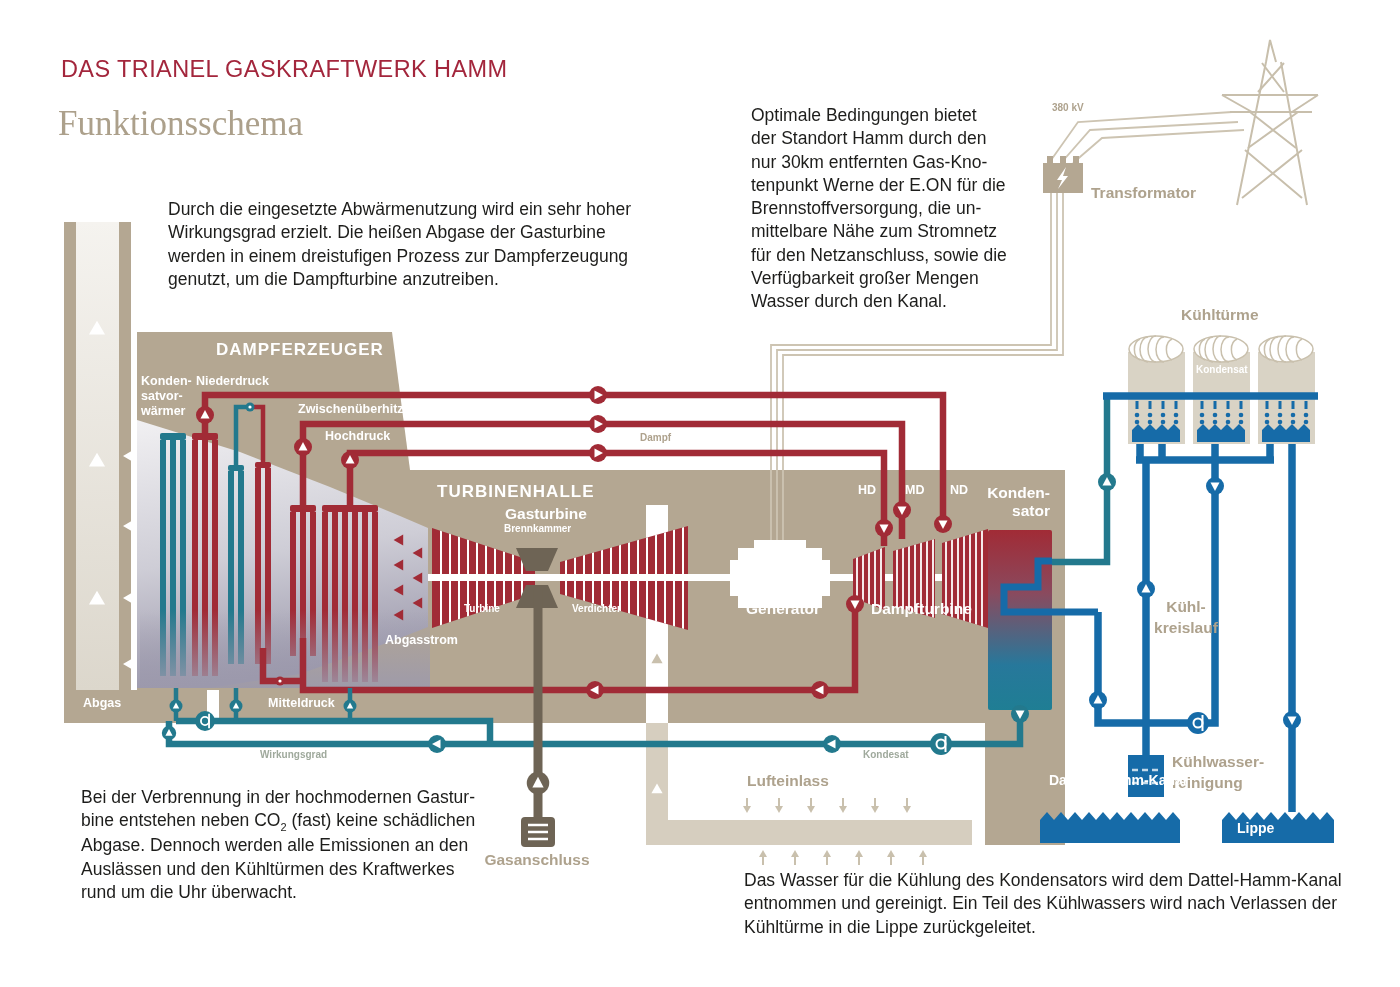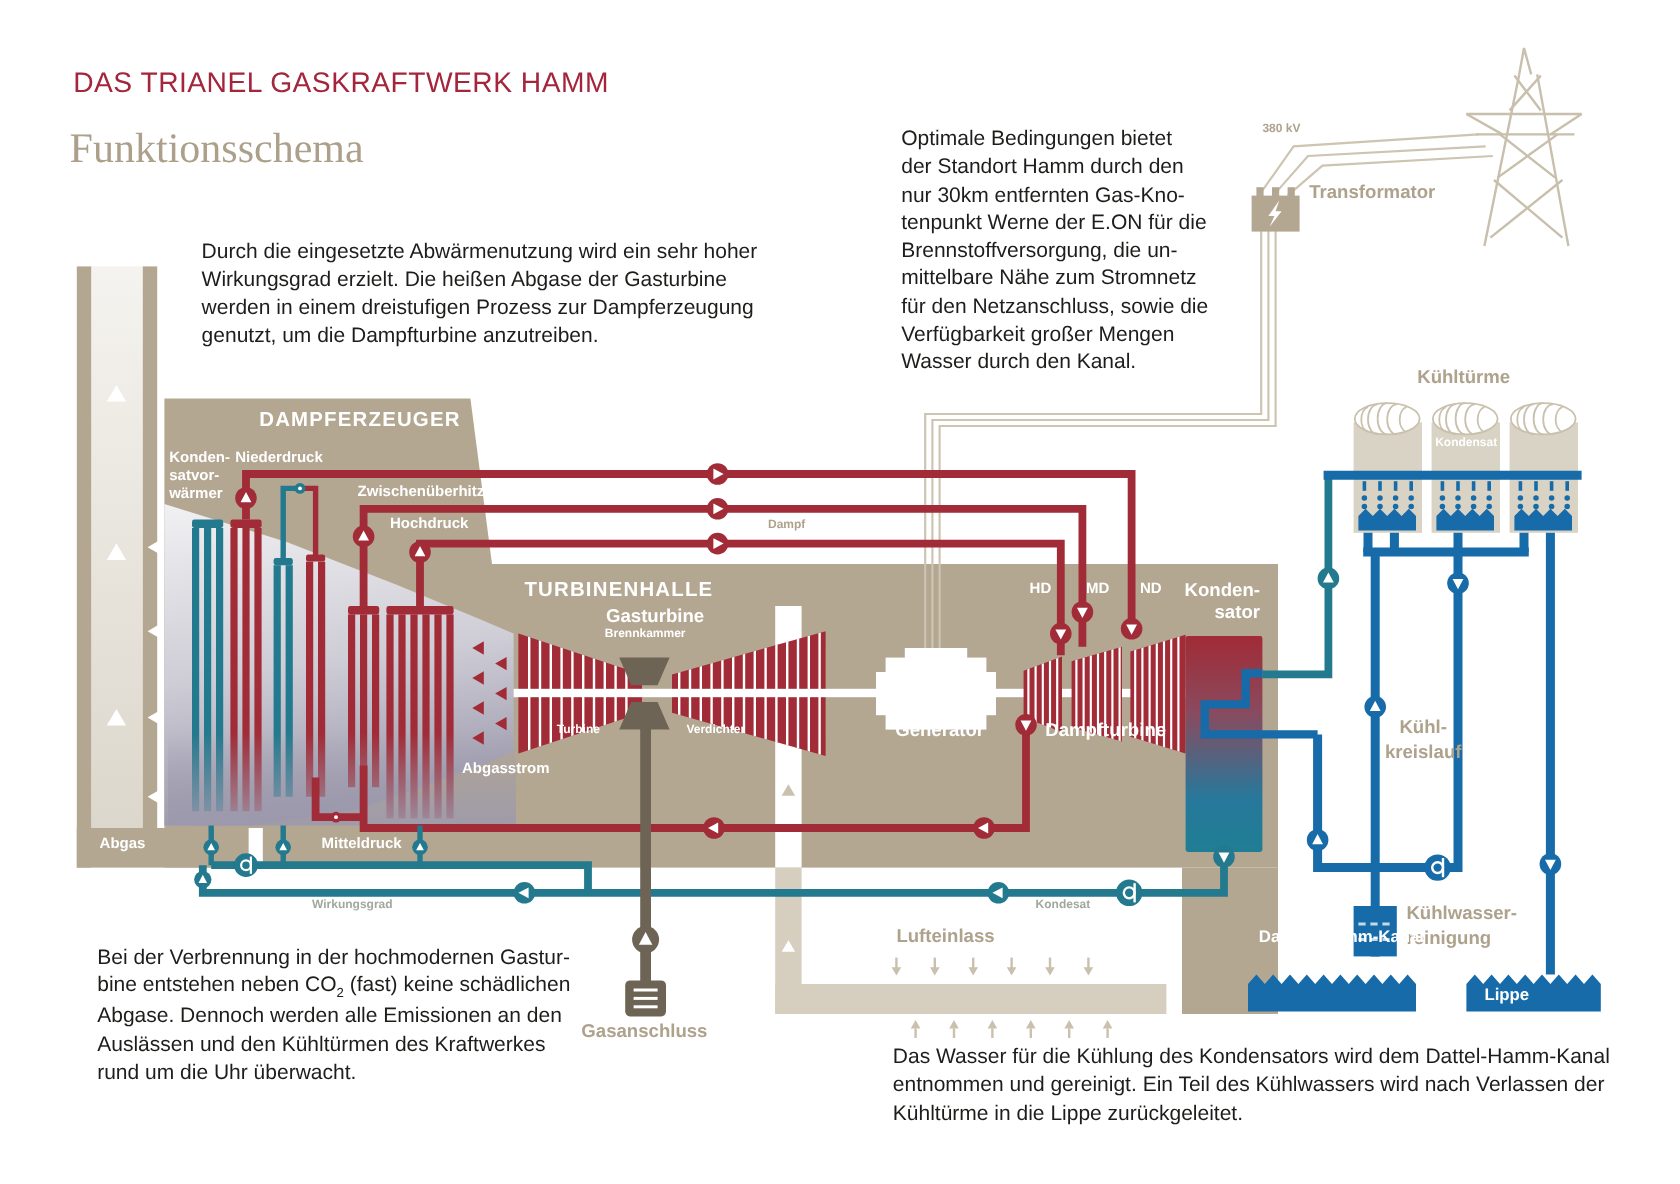--- a/index.html
+++ b/index.html
@@ -469,16 +469,16 @@
 <div class="L t bold s15" style="left:747px;top:772px;">Lufteinlass</div>
 <div class="L t bold s15 ctr" style="left:467px;top:851px;width:140px;">Gasanschluss</div>
 <div class="L t bold s15" style="left:1181px;top:306px;">Kühltürme</div>
 <div class="L w bold s13" style="left:1196px;top:364px;">Kondensat</div>
 <div class="L t bold s15 ctr" style="left:1140px;top:597px;width:92px;line-height:1.35;">Kühl-
 kreislauf</div>
 <div class="L t bold s15" style="left:1172px;top:752px;line-height:1.35;">Kühlwasser-
 reinigung</div>
 <div class="L w bold s14" style="left:1049px;top:772px;">Datteln-Hamm-Kanal</div>
 <div class="L w bold s14" style="left:1237px;top:820px;">Lippe</div>
-<div class="L t bold s15" style="left:1091px;top:152px;">Transformator</div>
+<div class="L t bold s15" style="left:1091px;top:184px;">Transformator</div>
 <div class="L t bold s13" style="left:1052px;top:102px;">380 kV</div>
 
 </div>
 
 </body></html>

